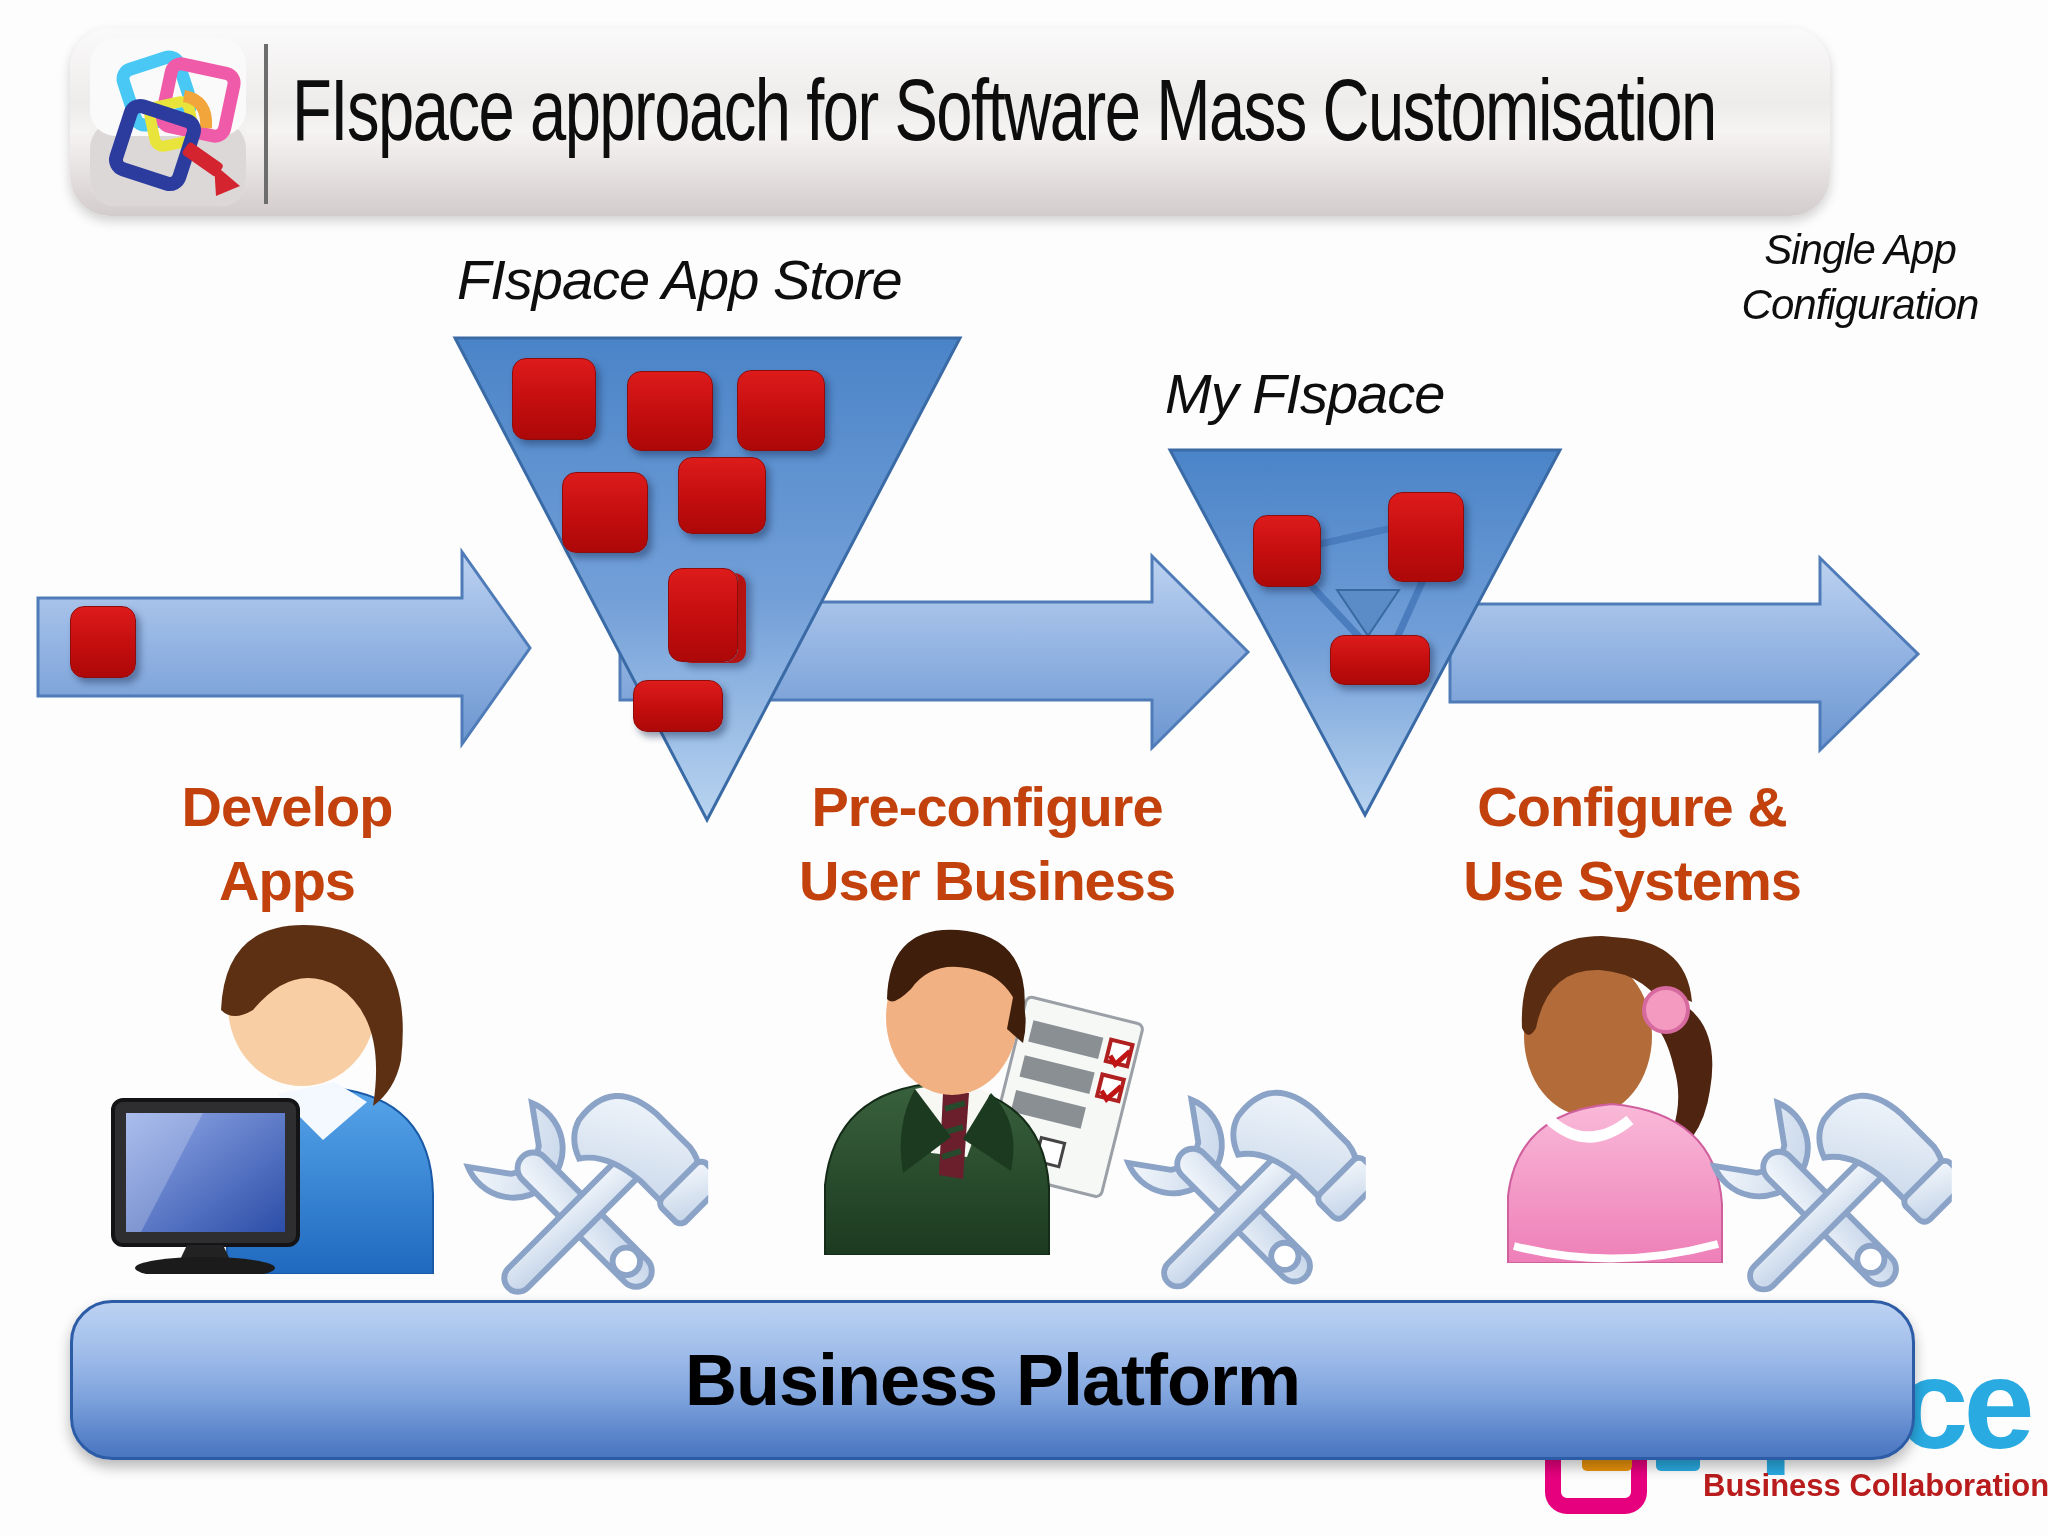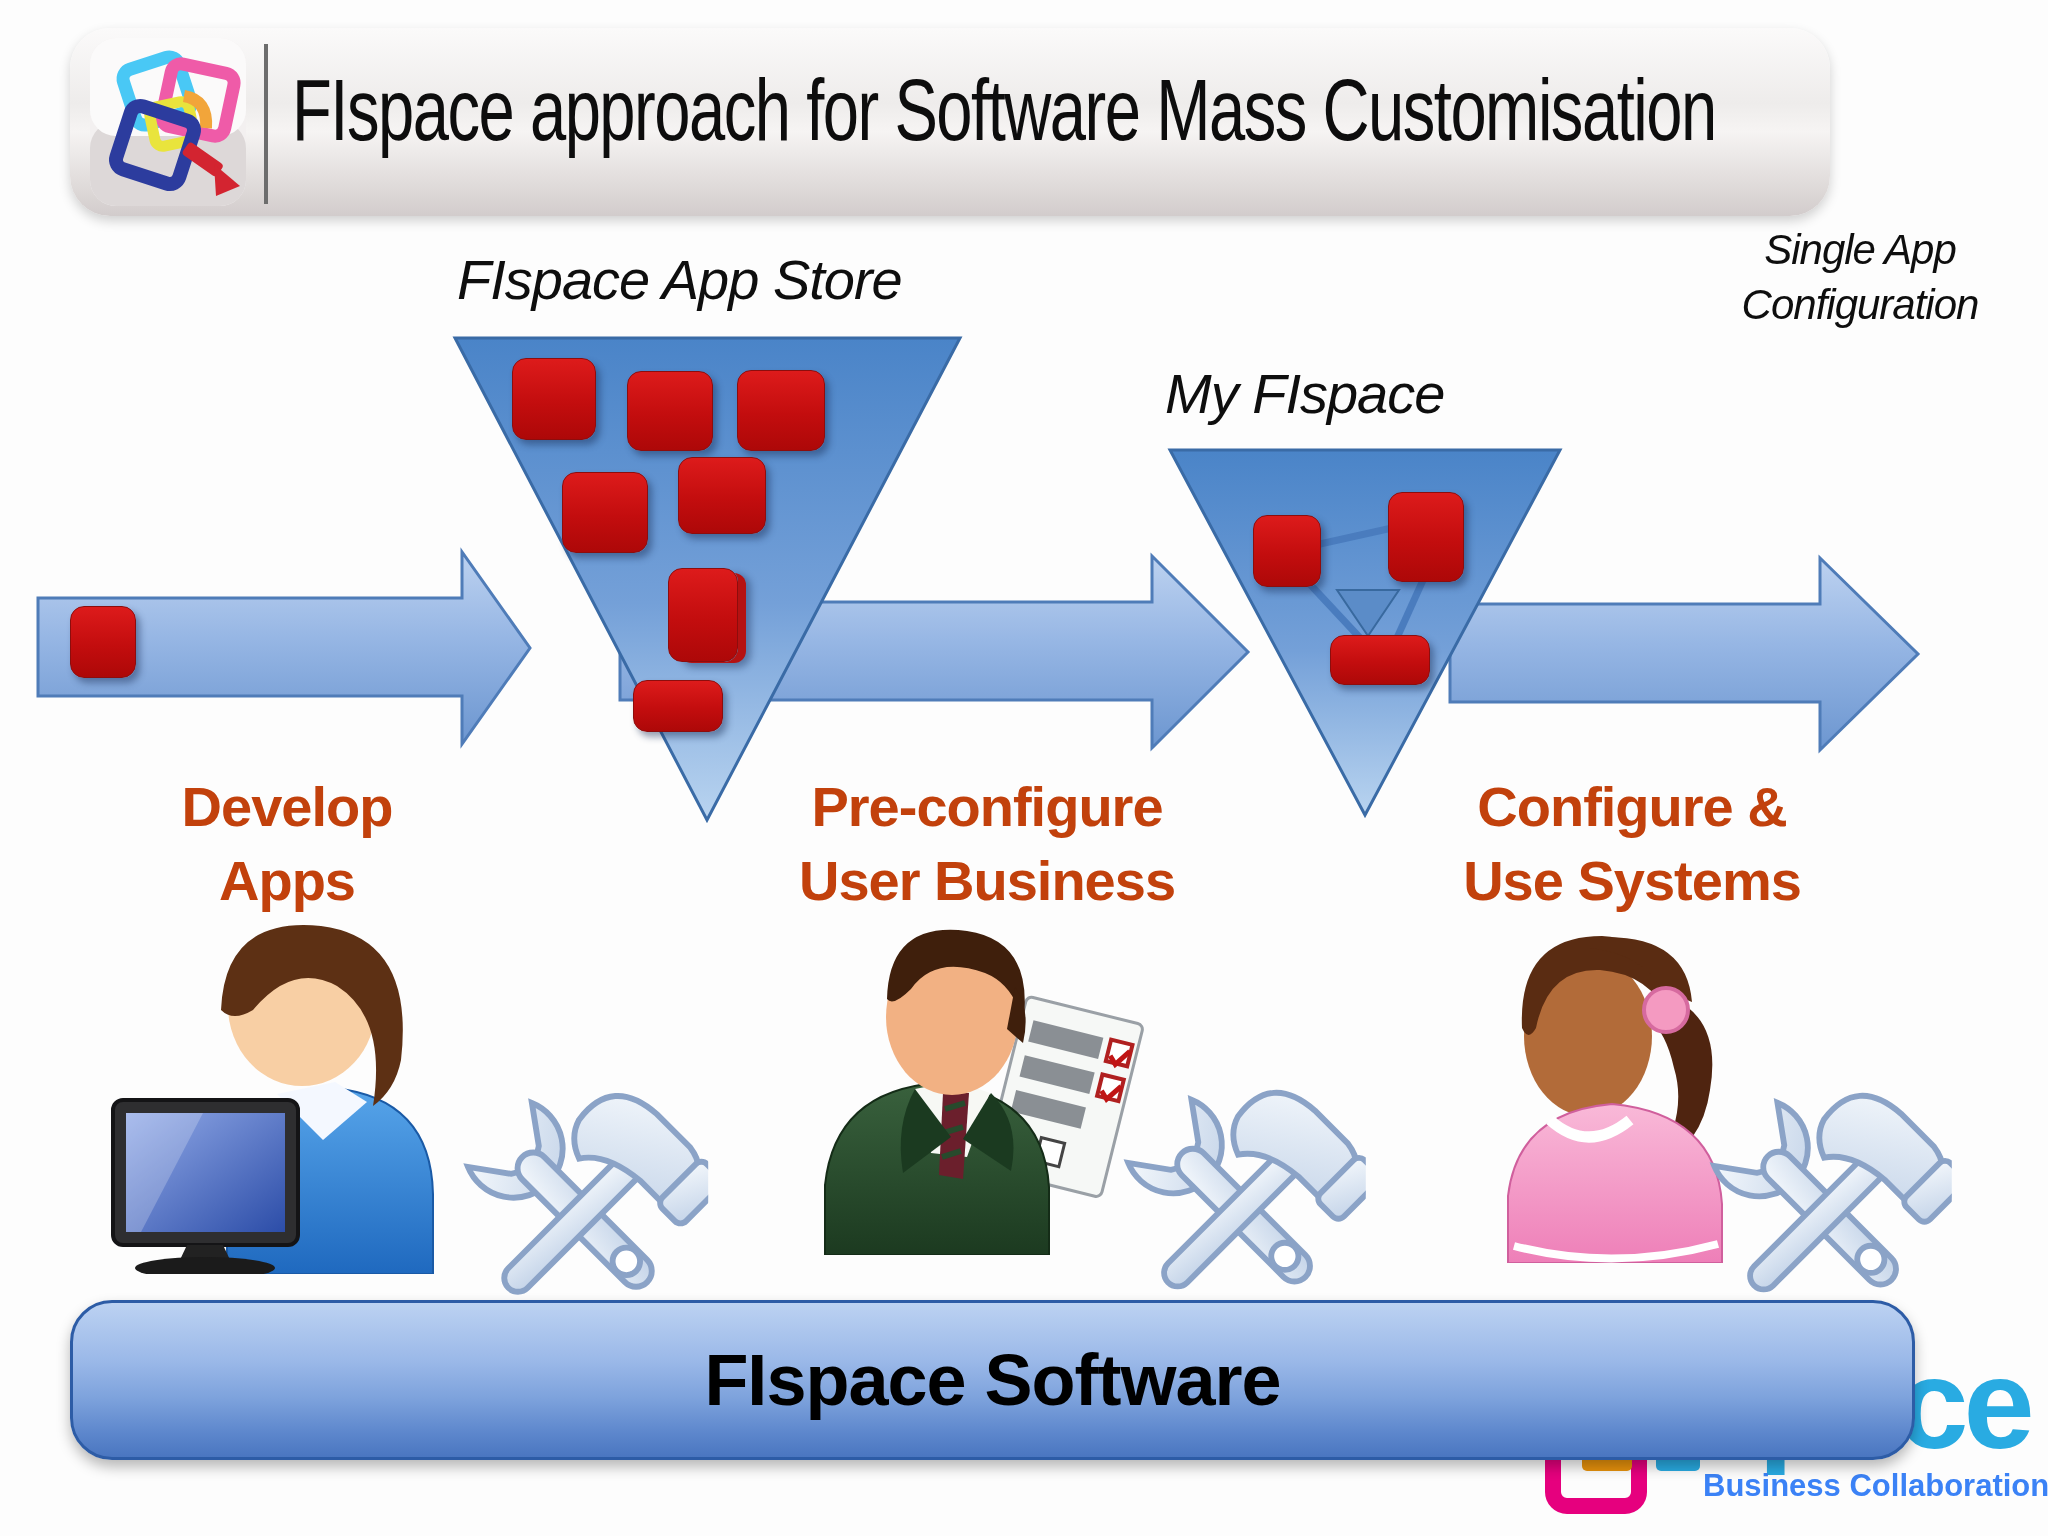--- a/index.html
+++ b/index.html
@@ -51,21 +51,21 @@
   .platform-label{font-weight:700;font-size:72px;color:#000;letter-spacing:-1px;}
 
   
   .brand-wordmark{
     left:1588px;top:1330px;font-size:128px;font-weight:700;color:#29abe2;
     letter-spacing:-5px;z-index:2;white-space:nowrap;
   }
   .brand-mark{left:1545px;top:1398px;width:102px;height:116px;border:16px solid #e6007e;border-radius:22px;z-index:2;box-sizing:border-box;}
   .brand-mark-orange{left:1582px;top:1450px;width:50px;height:21px;background:#e8920c;border-radius:5px;z-index:2;}
   .brand-mark-cyan{left:1656px;top:1450px;width:44px;height:21px;background:#29abe2;border-radius:5px;z-index:2;}
-  .brand-tagline{left:1703px;top:1468px;font-size:31px;font-weight:700;color:#3b82f6;letter-spacing:0;z-index:2;white-space:nowrap;}
+  .brand-tagline{left:1703px;top:1468px;font-size:31px;font-weight:700;color:#b91c1c;letter-spacing:0;z-index:2;white-space:nowrap;}
 
   .layer{left:0;top:0;width:2048px;height:1536px;}
   .z1{z-index:1}.z2{z-index:2}
   .tool-icon{z-index:6}
   .person{z-index:6}
 </style>
 </head>
 <body>
 
 <svg width="0" height="0" style="position:absolute" xmlns="http://www.w3.org/2000/svg" xmlns:xlink="http://www.w3.org/1999/xlink" aria-hidden="true">
@@ -241,14 +241,14 @@
     <use href="#toolsym" xlink:href="#toolsym"></use>
   </svg>
 
 <div class="abs brand-wordmark">FIspace</div>
 <div class="abs brand-mark"></div>
 <div class="abs brand-mark-orange"></div>
 <div class="abs brand-mark-cyan"></div>
 <div class="abs brand-tagline">Business Collaboration</div>
 
 <div class="abs platform-bar">
-  <span class="platform-label">FIspace Software</span>
+  <span class="platform-label">Business Platform</span>
 </div>
 
 </body></html>

